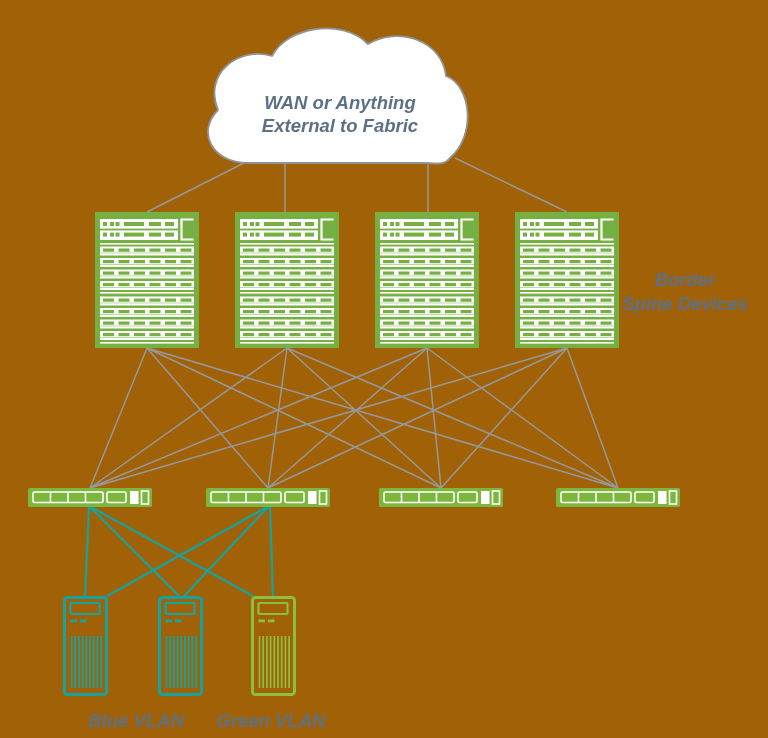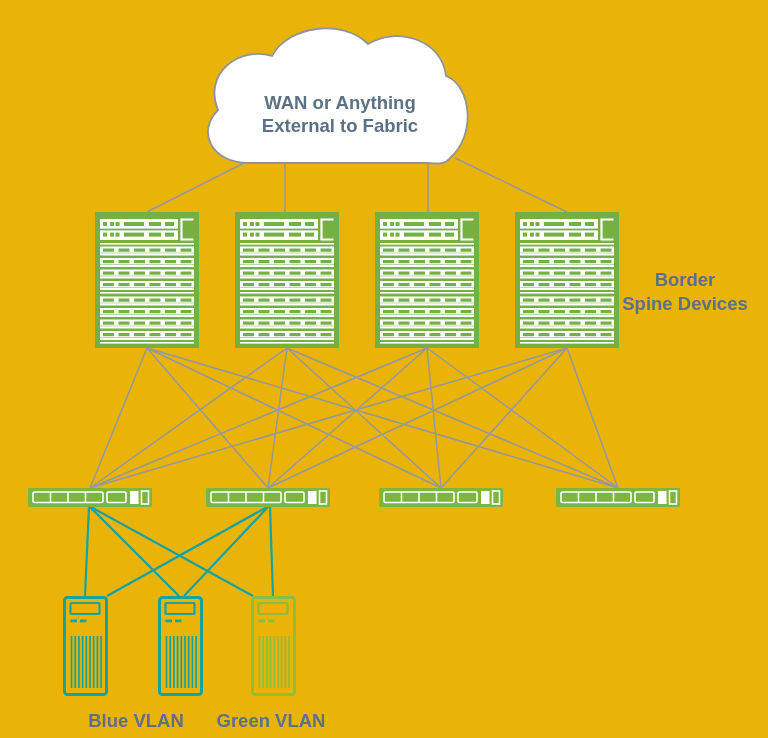--- a/index.html
+++ b/index.html
@@ -1,21 +1,22 @@
 <!DOCTYPE html>
 <html><head>
 <meta charset="utf-8">
 <style>
   html,body{margin:0;padding:0;background:#ffffff;}
   .stage{
     position:relative;
     width:768px;height:738px;
-    background:#eab308;
+    background:#a16207;
     overflow:hidden;
     font-family:"Liberation Sans", sans-serif;
+    font-style:italic;
   }
   svg{display:block;}
   .label{
     fill:#5C7186;
     font-family:"Liberation Sans", sans-serif;
     font-size:18.5px;
     font-weight:600;
     text-anchor:middle;
   }
   .cloud-shape{fill:#ffffff;stroke-width:1.8;}

